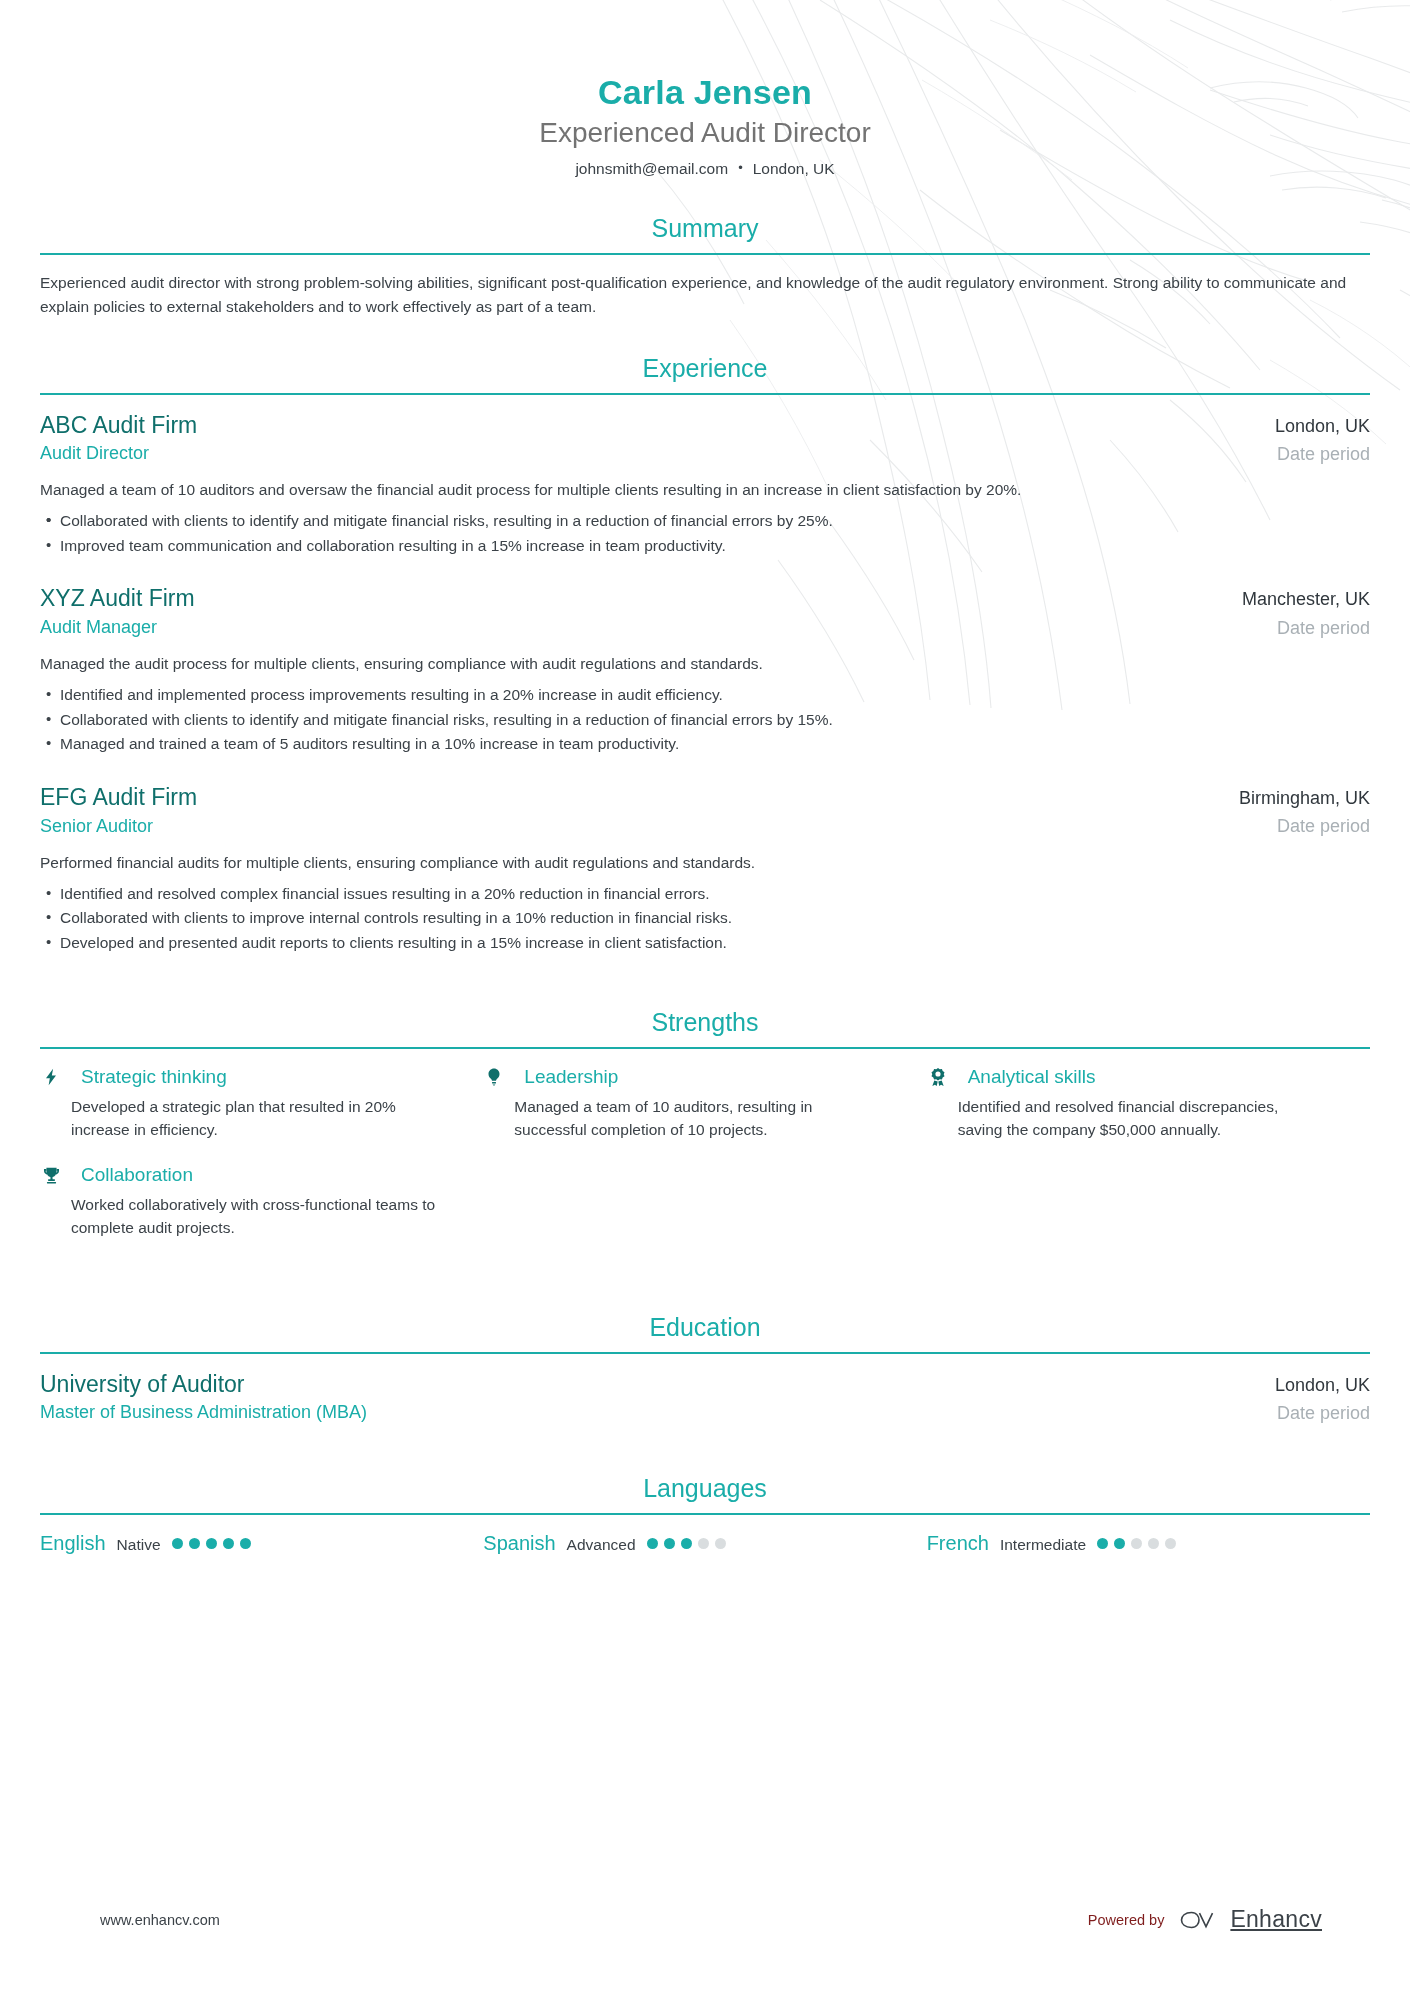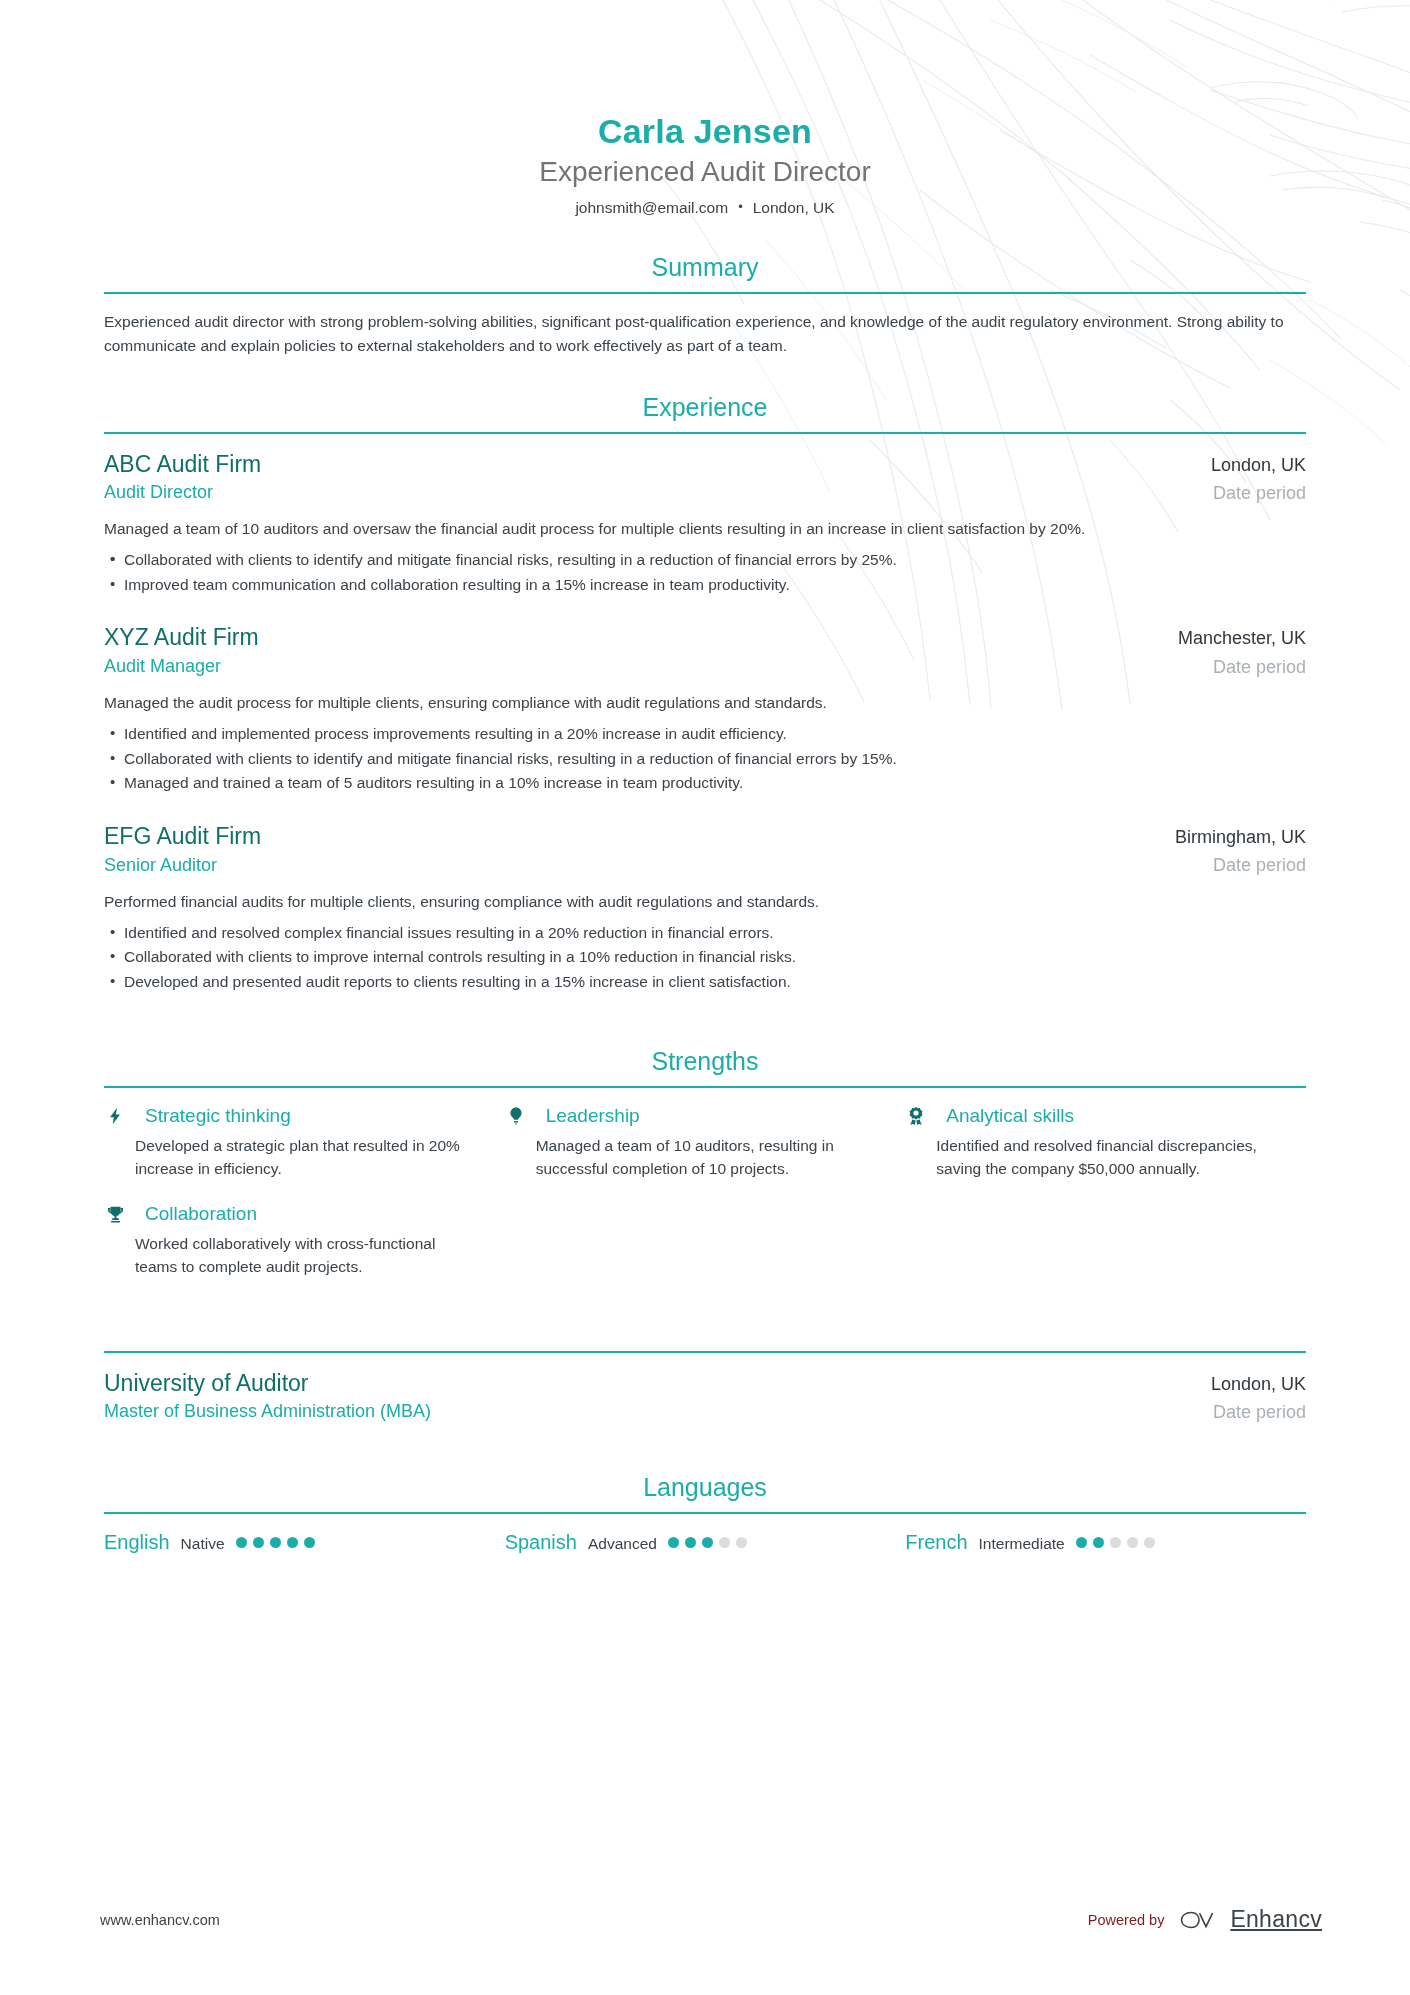--- a/index.html
+++ b/index.html
@@ -26,23 +26,22 @@
     right: -60px;
     width: 900px;
     height: 760px;
     pointer-events: none;
     opacity: 0.55;
     z-index: 0;
   }
   .content {
     position: relative;
     z-index: 2;
-    padding: 0 104px;
+    padding: 0 40px;
     box-sizing: border-box;
-    margin-top: 39px;
   }
 
   
   .hdr { text-align: center; padding-top: 72px; }
   .hdr-name {
     font-size: 34px;
     font-weight: bold;
     color: #1aada9;
     letter-spacing: 0.2px;
     line-height: 1.18;
@@ -441,20 +440,21 @@
             </span>
             <span class="strength-name">Collaboration</span>
           </div>
           <div class="strength-desc">Worked collaboratively with cross-functional teams to complete audit projects.</div>
         </div>
 
       </div>
     </div>
 
     <div class="section" style="margin-top:50px;">
+      <div class="section-title">Education</div>
       <hr class="section-rule">
       <div class="entry">
         <div class="entry-head">
           <div class="entry-left">
             <div class="org">University of Auditor</div>
             <div class="role">Master of Business Administration (MBA)</div>
           </div>
           <div class="entry-right">
             <div class="loc">London, UK</div>
             <div class="date">Date period</div>

